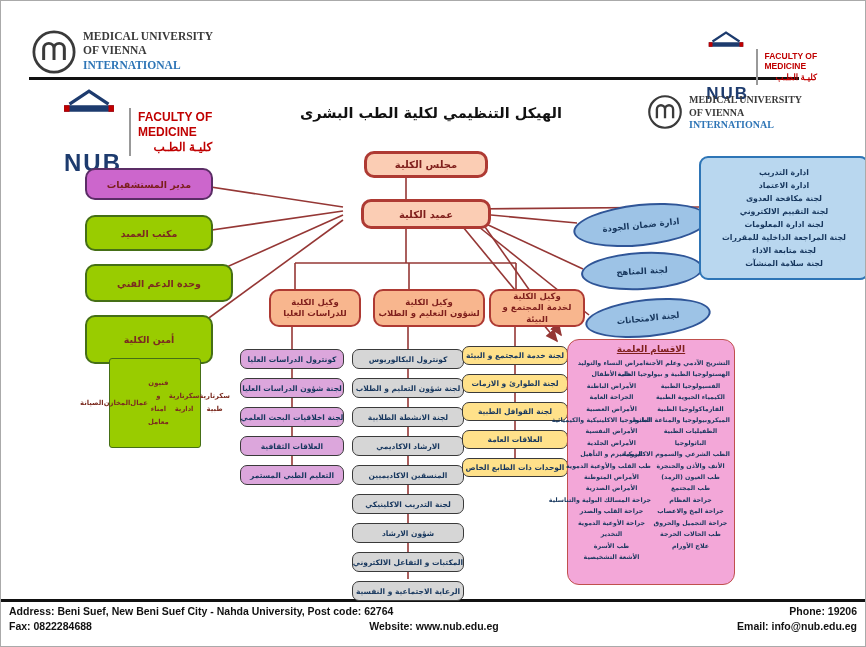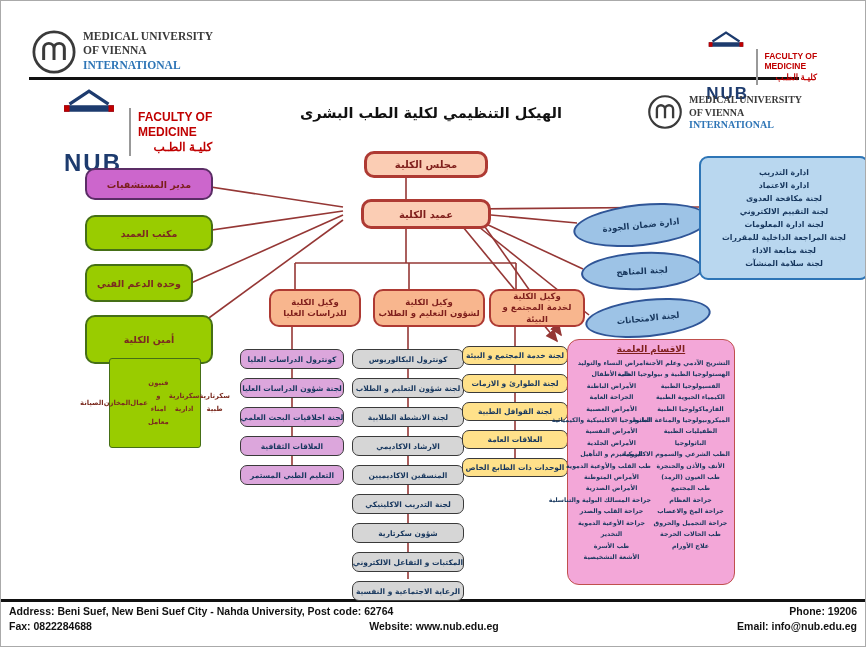--- a/index.html
+++ b/index.html
@@ -150,21 +150,21 @@
       <div>OF VIENNA</div>
       <div class="intl">INTERNATIONAL</div>
     </div>
   </div>
 
   <div class="node peach" style="left:343px;top:150px;width:124px;height:27px;">مجلس الكلية</div>
   <div class="node peach" style="left:340px;top:198px;width:130px;height:30px;">عميد الكلية</div>
 
   <div class="node orchid" style="left:64px;top:167px;width:128px;height:32px;">مدير المستشفيات</div>
   <div class="node green" style="left:64px;top:214px;width:128px;height:36px;">مكتب العميد</div>
-  <div class="node green" style="left:64px;top:263px;width:108px;height:38px;">وحدة الدعم الفني</div>
+  <div class="node green" style="left:64px;top:263px;width:148px;height:38px;">وحدة الدعم الفني</div>
   <div class="node green" style="left:64px;top:314px;width:128px;height:49px;">أمين الكلية</div>
 
   <div class="node subgreen" style="left:88px;top:357px;width:92px;height:90px;">
 
   <div>سكرتارية طبية</div>
       <div>سكرتارية ادارية</div>
       <div>فنيون و امناء معامل</div>
       <div>عمال</div>
       <div>المخازن</div>
       <div>الصيانة</div>
@@ -192,21 +192,21 @@
       <div class="li">التعليم الطبي المستمر</div>
     </div>
   <div class="listcol grey" style="left:351px;top:348px;width:112px;">
 
   <div class="li">كونترول البكالوريوس</div>
       <div class="li">لجنة شؤون التعليم و الطلاب</div>
       <div class="li">لجنة الانشطة الطلابية</div>
       <div class="li">الارشاد الاكاديمي</div>
       <div class="li">المنسقين الاكاديميين</div>
       <div class="li">لجنة التدريب الاكلينيكي</div>
-      <div class="li">شؤون سكرتارية</div>
+      <div class="li">شؤون الارشاد</div>
       <div class="li">المكتبات و التفاعل الالكتروني</div>
       <div class="li">الرعاية الاجتماعية و النفسية</div>
     </div>
   <div class="listcol yellow" style="left:461px;top:345px;width:106px;">
 
   <div class="li">لجنة خدمة المجتمع و البيئة</div>
       <div class="li">لجنة الطوارئ و الازمات</div>
       <div class="li">لجنة القوافل الطبية</div>
       <div class="li">العلاقات العامة</div>
       <div class="li">الوحدات ذات الطابع الخاص</div>

